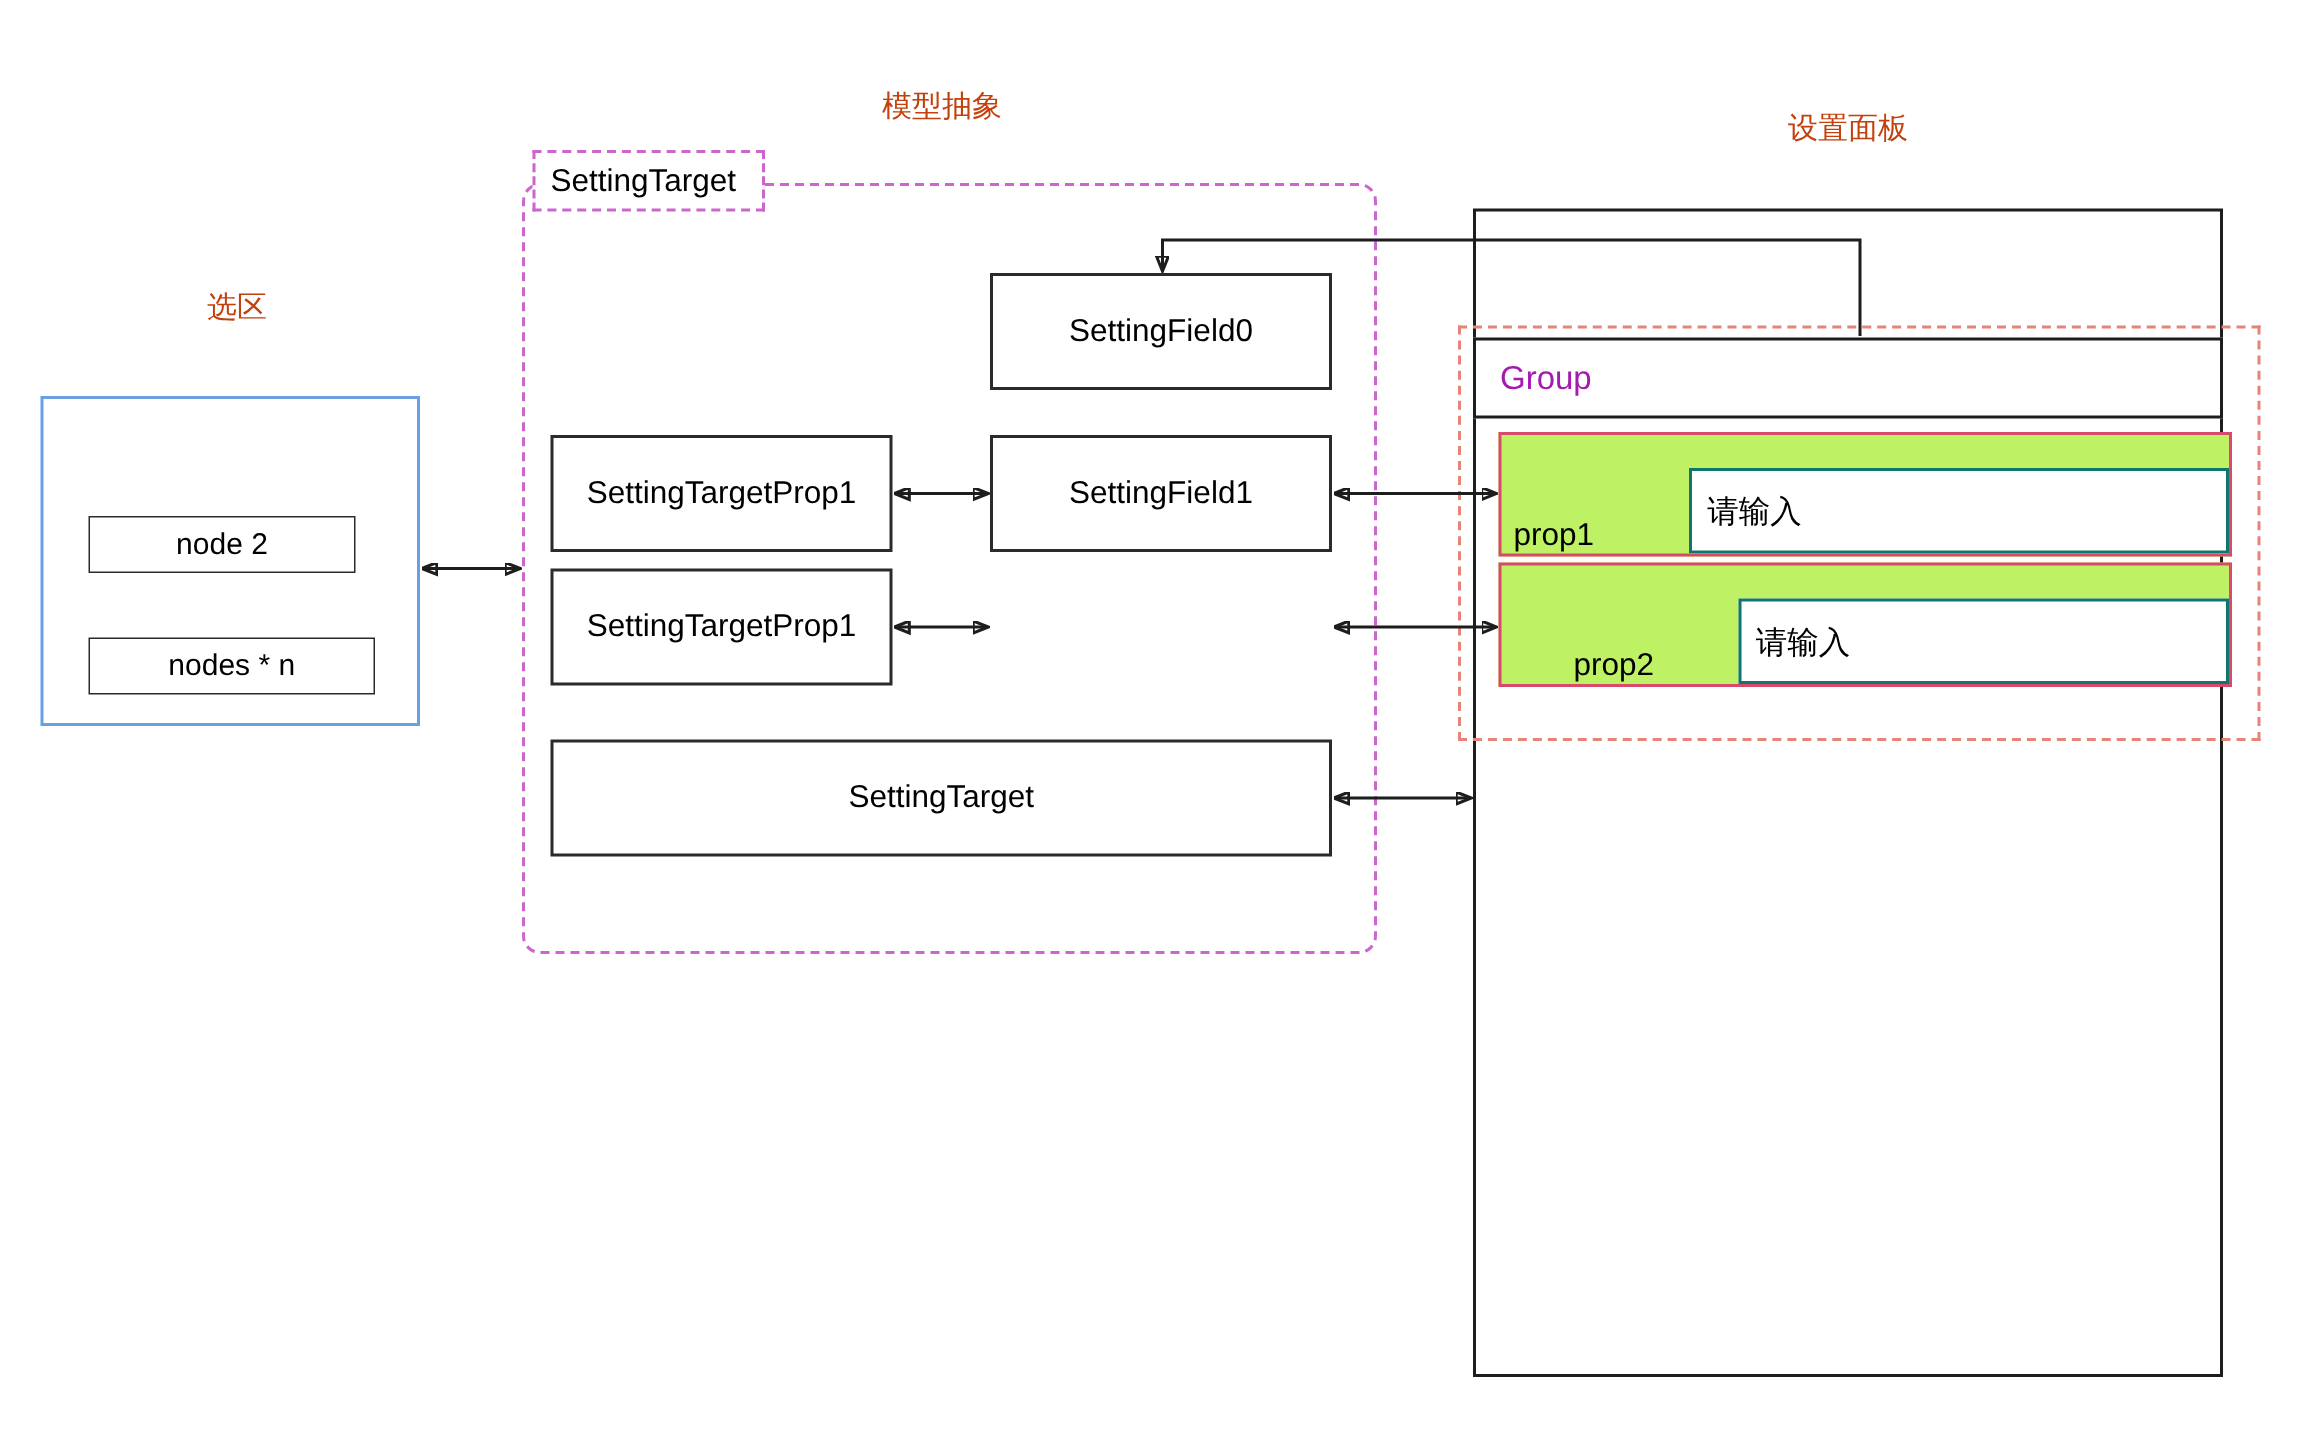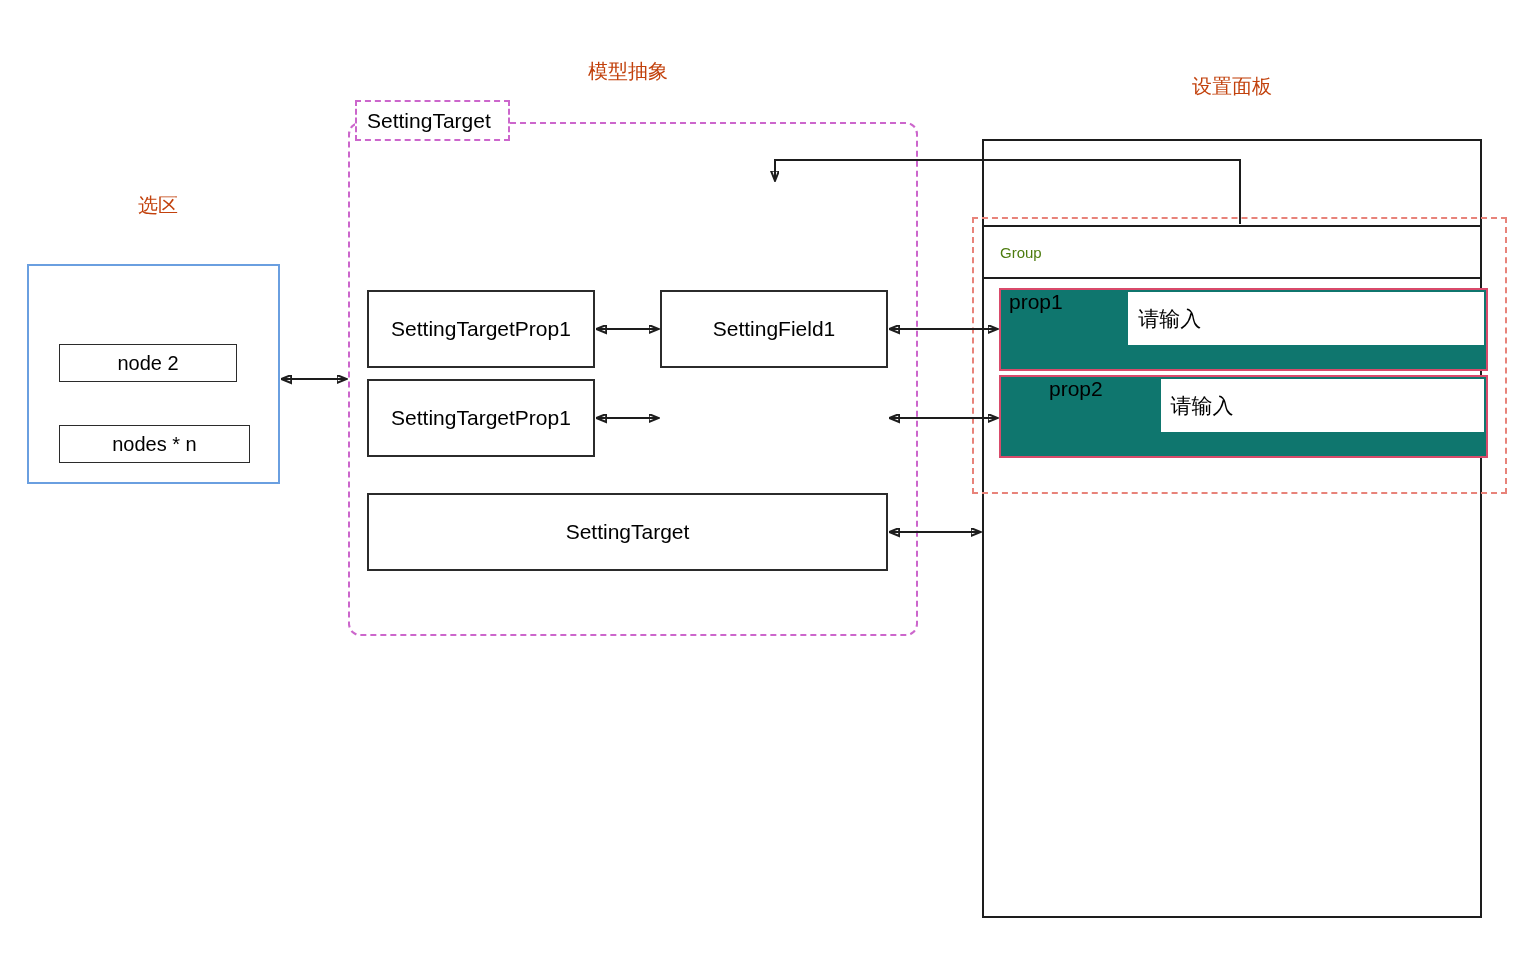--- a/index.html
+++ b/index.html
@@ -74,32 +74,32 @@
   .panel-outer {
     border: 2px solid #1d1d1d;
     background: #ffffff;
   }
   .panel-group-header {
     border: 2px solid #1d1d1d;
     background: #ffffff;
     display: flex;
     align-items: center;
     padding-left: 16px;
-    font-size: 15px;
-    color: #4d7c0f;
+    font-size: 22px;
+    color: #a21caf;
   }
   .dashed-salmon {
     border: 2px dashed #e8837a;
     background: transparent;
   }
   .prop-row {
     border: 2px solid #d94a6a;
-    background: #0f766e;
+    background: #bef264;
     display: flex;
-    align-items: flex-start;
+    align-items: flex-end;
     gap: 36px;
   }
   .prop-label {
     font-size: 21px;
     color: #000;
     white-space: nowrap;
   }
   .prop-input {
     border: 2px solid #0f766e;
     background: #ffffff;
@@ -137,20 +137,21 @@
 
   <div class="abs selection-box" style="left:27px; top:264px; width:253px; height:220px;"></div>
 
   <div class="abs node small" style="left:59px; top:296px; width:178px; height:38px;margin-top:48px;">node 2</div>
   <div class="abs node small" style="left:59px; top:425px; width:191px; height:38px;">nodes * n</div>
 
   <div class="abs dashed-magenta" style="left:348px; top:122px; width:570px; height:514px;"></div>
 
   <div class="abs dashed-magenta-label" style="left:355px; top:100px; width:155px; height:41px;">SettingTarget</div>
 
+  <div class="abs node" style="left:660px; top:182px; width:228px; height:78px;">SettingField0</div>
   <div class="abs node" style="left:660px; top:290px; width:228px; height:78px;">SettingField1</div>
 
   <div class="abs node" style="left:367px; top:290px; width:228px; height:78px;">SettingTargetProp1</div>
   <div class="abs node" style="left:367px; top:379px; width:228px; height:78px;">SettingTargetProp1</div>
 
   <div class="abs node" style="left:367px; top:493px; width:521px; height:78px;">SettingTarget</div>
 
   <div class="abs panel-outer" style="left:982px; top:139px; width:500px; height:779px;"></div>
 
   <div class="abs dashed-salmon" style="left:972px; top:217px; width:535px; height:277px;"></div>

